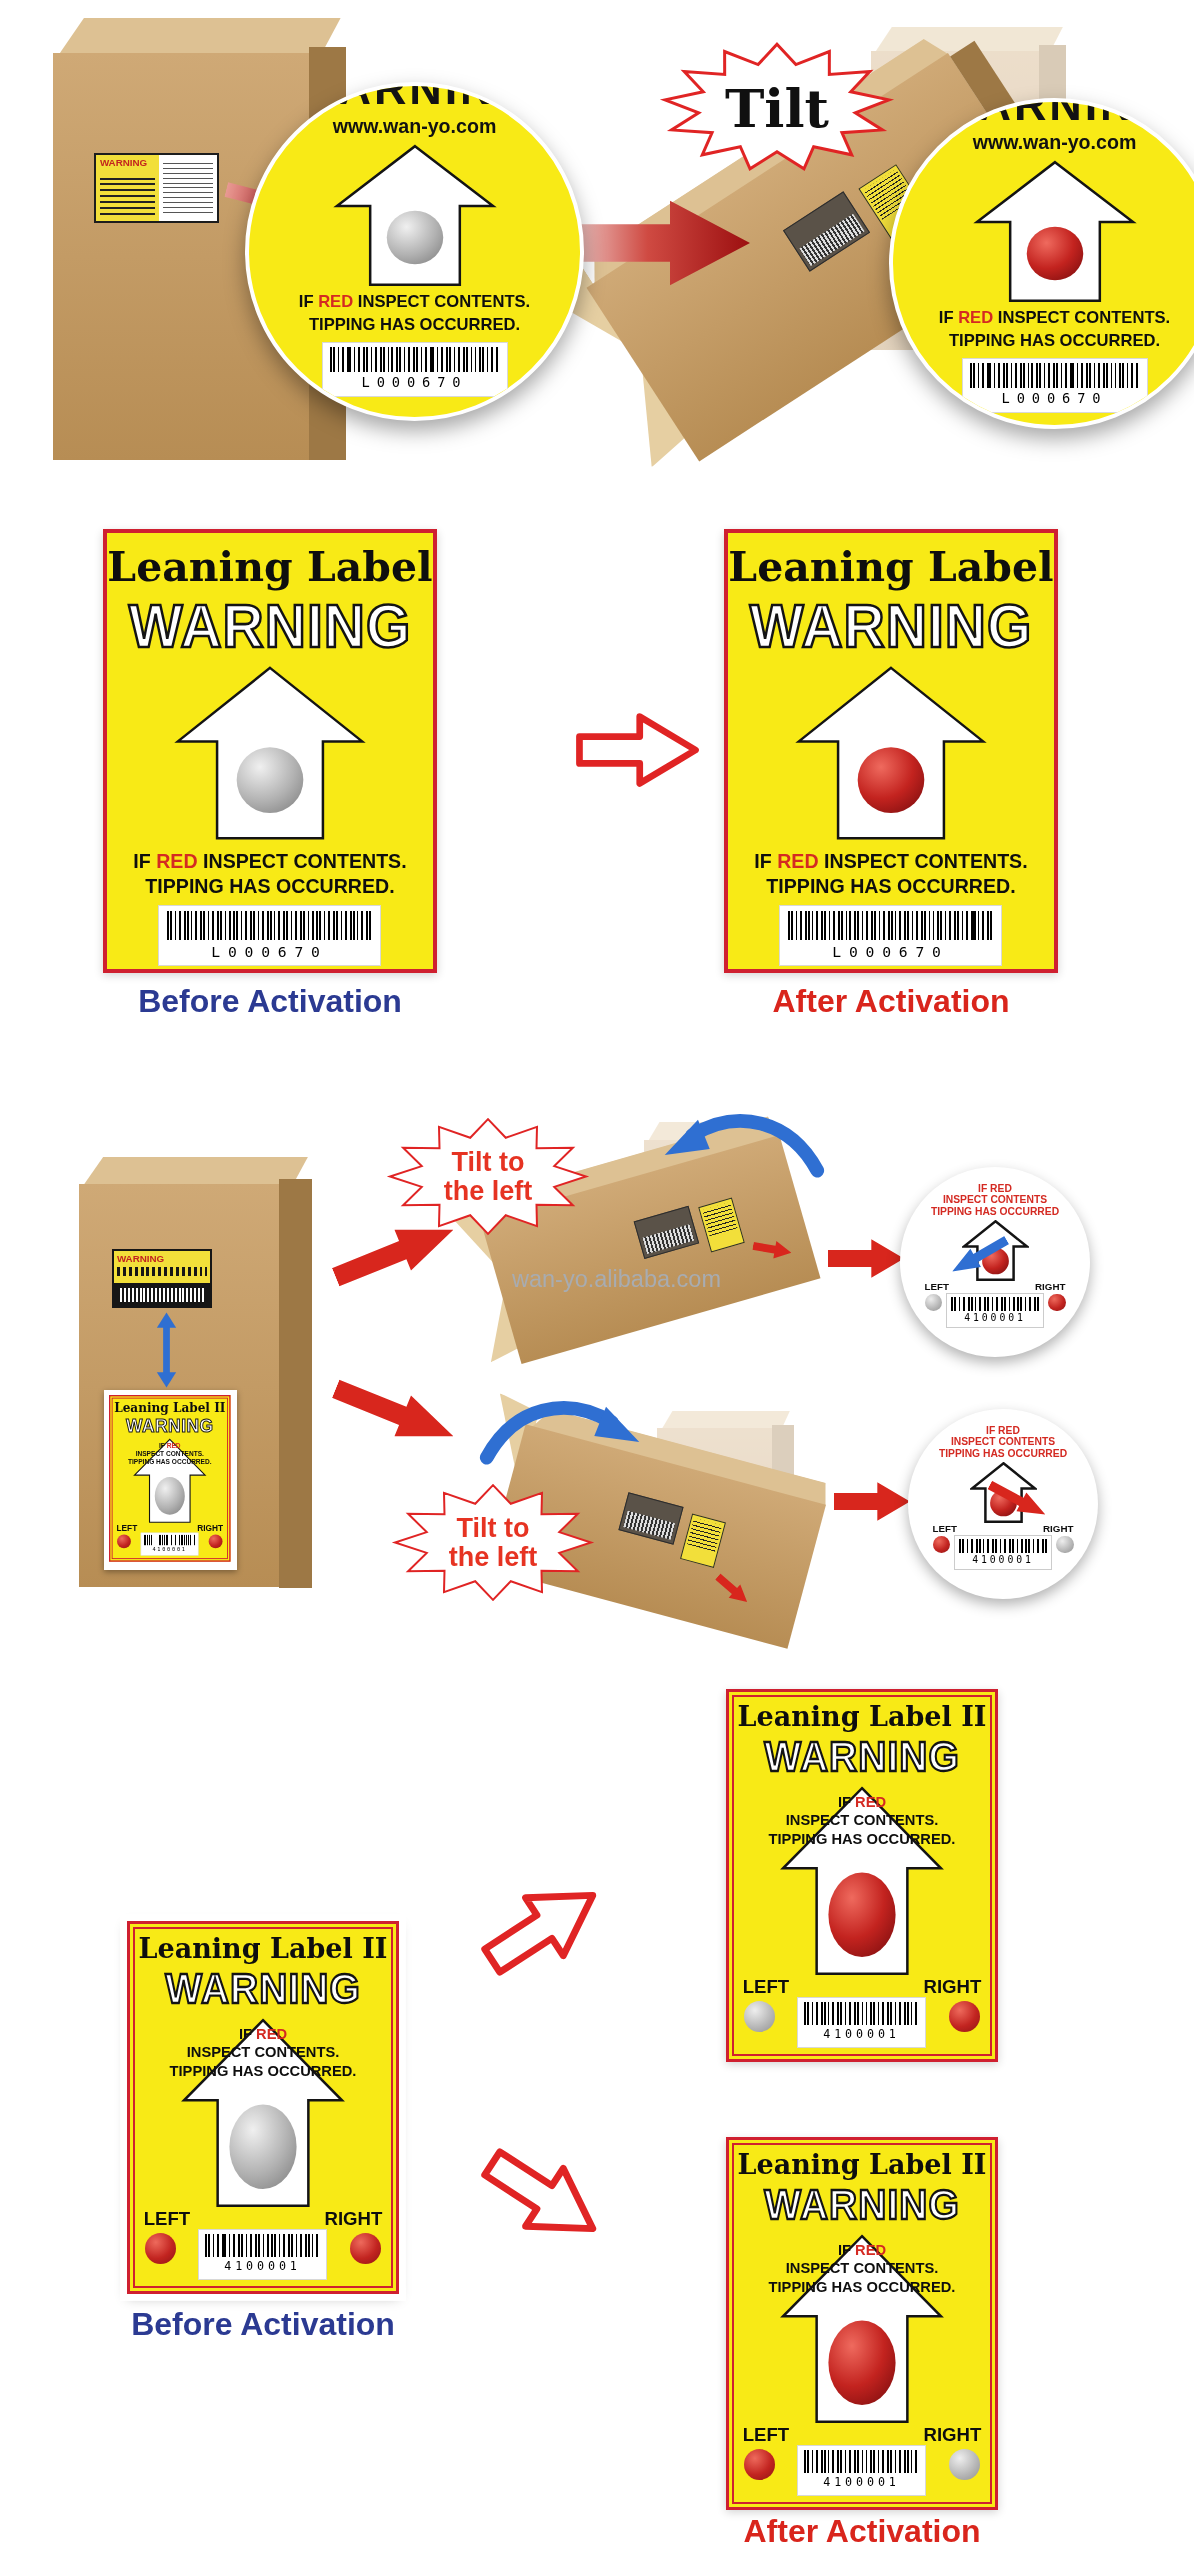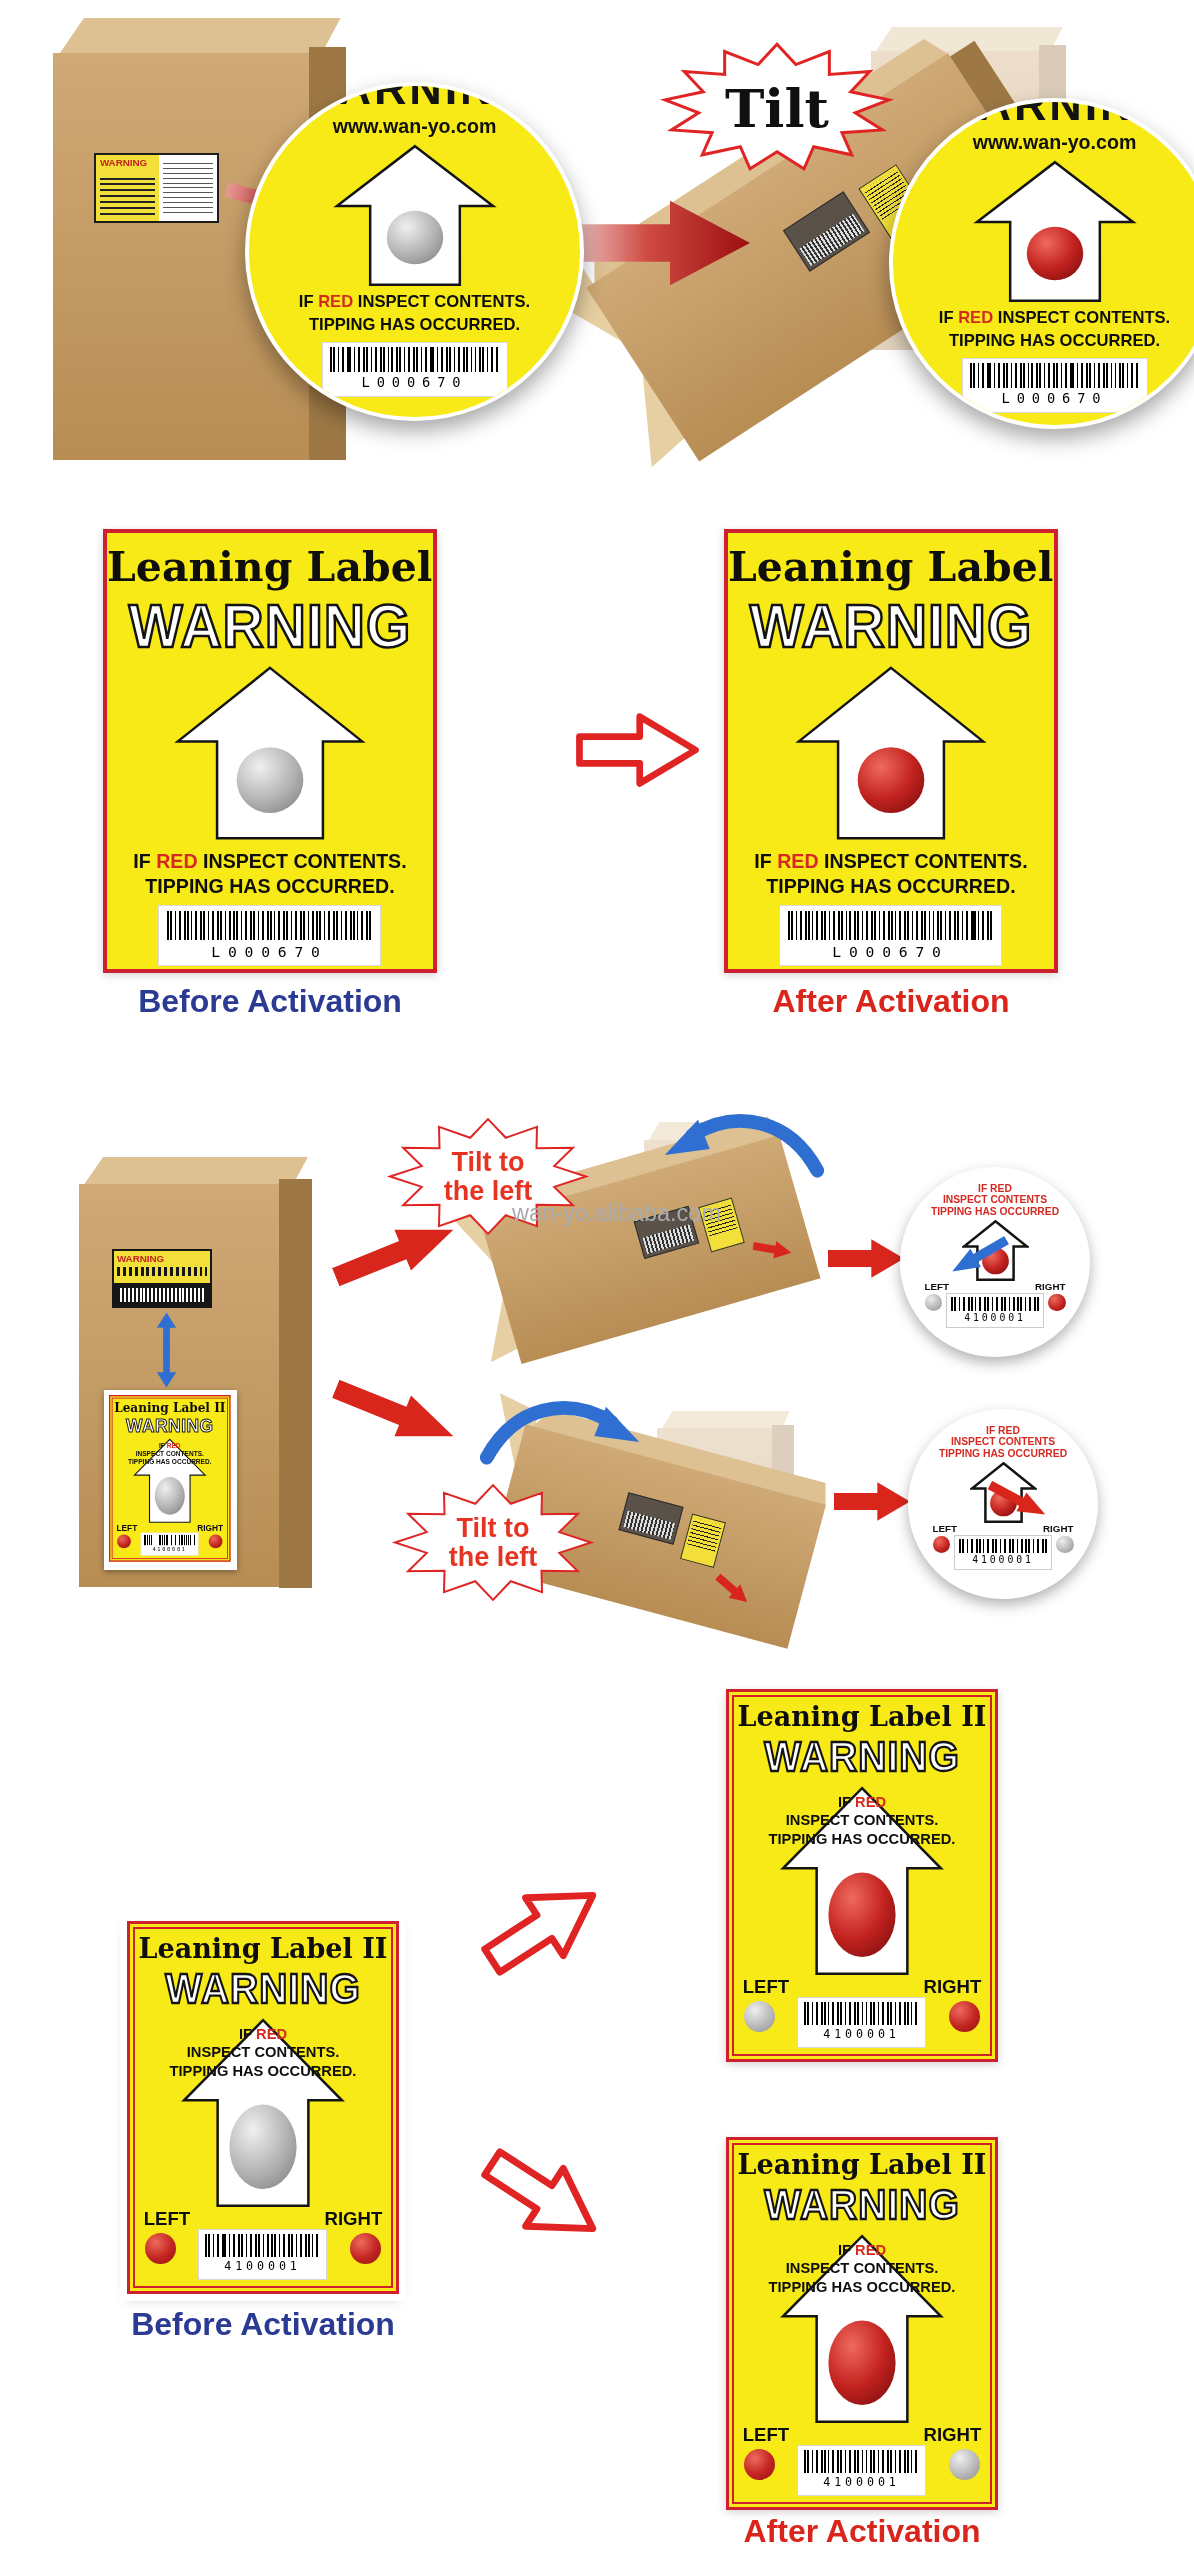--- a/index.html
+++ b/index.html
@@ -34,21 +34,21 @@
   
   .bc{position:absolute;background:#fff;border:1px solid #d8d8d8}
   .bars{background-image:repeating-linear-gradient(90deg,#000 0 2px,#fff 2px 2.9px,#000 2.9px 4.9px,
         #fff 4.9px 7.8px,#000 7.8px 8.8px,#fff 8.8px 11.7px,#000 11.7px 13.7px,#fff 13.7px 16.6px)}
   .bcode{font-family:"DejaVu Sans Mono",monospace;text-align:center;color:#000}
   .redtxt{color:#d42a22}
 
   
   .lbl1{position:absolute;width:334px;height:444px;background:#f8ea16;border:4.9px solid #cf2030;
         box-shadow:0 2.9px 8.8px rgba(0,0,0,.18)}
-  .lt1{position:absolute;left:0;right:0;top:9.8px;text-align:left;
+  .lt1{position:absolute;left:0;right:0;top:9.8px;text-align:center;
        font-family:"DejaVu Serif",serif;font-weight:bold;font-size:41px;color:#0e0e0e}
   .lbl1 .wout{top:59px;font-size:57px;transform:scaleY(1.08)}
   .house{position:absolute}
   .lbl1 .house{left:50%;margin-left:-98px;top:131px;width:196px;height:178px}
   .tline{position:absolute;left:0;right:0;text-align:center;font-weight:bold;color:#0e0e0e}
   .lbl1 .t1{top:317px;font-size:19.6px}
   .lbl1 .t2{top:342px;font-size:19.6px}
   .lbl1 .bc{left:50%;margin-left:-112px;top:372px;width:223px;height:61px;padding:4.9px 7.8px 0}
   .lbl1 .bars{height:29px}
   .lbl1 .bcode{font-size:14.7px;letter-spacing:7.8px;margin-top:2.9px}
@@ -303,21 +303,21 @@
       <div class="abs barrow" style="left:253px;top:98px;width:39px;height:19.6px;background:#d8261d;transform:rotate(26deg)"></div>
     </div>
     <div class="abs" style="left:164px;top:-15.7px;width:176px;height:94px">
       <svg viewBox="0 0 180 96" style="width:100%;height:100%">
         <path d="M168,66 C140,14 86,2 40,30" fill="none" stroke="#2f6fd2" stroke-width="14" stroke-linecap="round"></path>
         <polygon points="12,50 46,14 58,44" fill="#2f6fd2"></polygon>
       </svg>
     </div>
   </div>
 
-  <div class="wm" style="left:421px;top:1200px;width:391px">wan-yo.alibaba.com</div>
+  <div class="wm" style="left:421px;top:1266px;width:391px">wan-yo.alibaba.com</div>
 
   <div class="abs barrow" style="left:828px;top:1237px;width:76px;height:43px;background:#d8261d;z-index:3"></div>
 
   <div class="zcirc2" style="left:900px;top:1167px;width:190px;height:190px">
     <div class="mlbl" style="left:22.5px;top:15.7px;width:145px;height:159px">
       <div class="ml-ln" style="top:0">IF RED</div>
       <div class="ml-ln" style="top:11.7px">INSPECT CONTENTS</div>
       <div class="ml-ln" style="top:23.5px">TIPPING HAS OCCURRED</div>
       <svg class="house" style="left:50%;margin-left:-33px;top:37px;width:67px;height:61px" viewBox="0 0 100 92" preserveAspectRatio="none">
         <polygon points="50,2 97,40 77,40 77,90 23,90 23,40 3,40" fill="#ffffff" stroke="#141414" stroke-width="2.5" vector-effect="non-scaling-stroke"></polygon>

